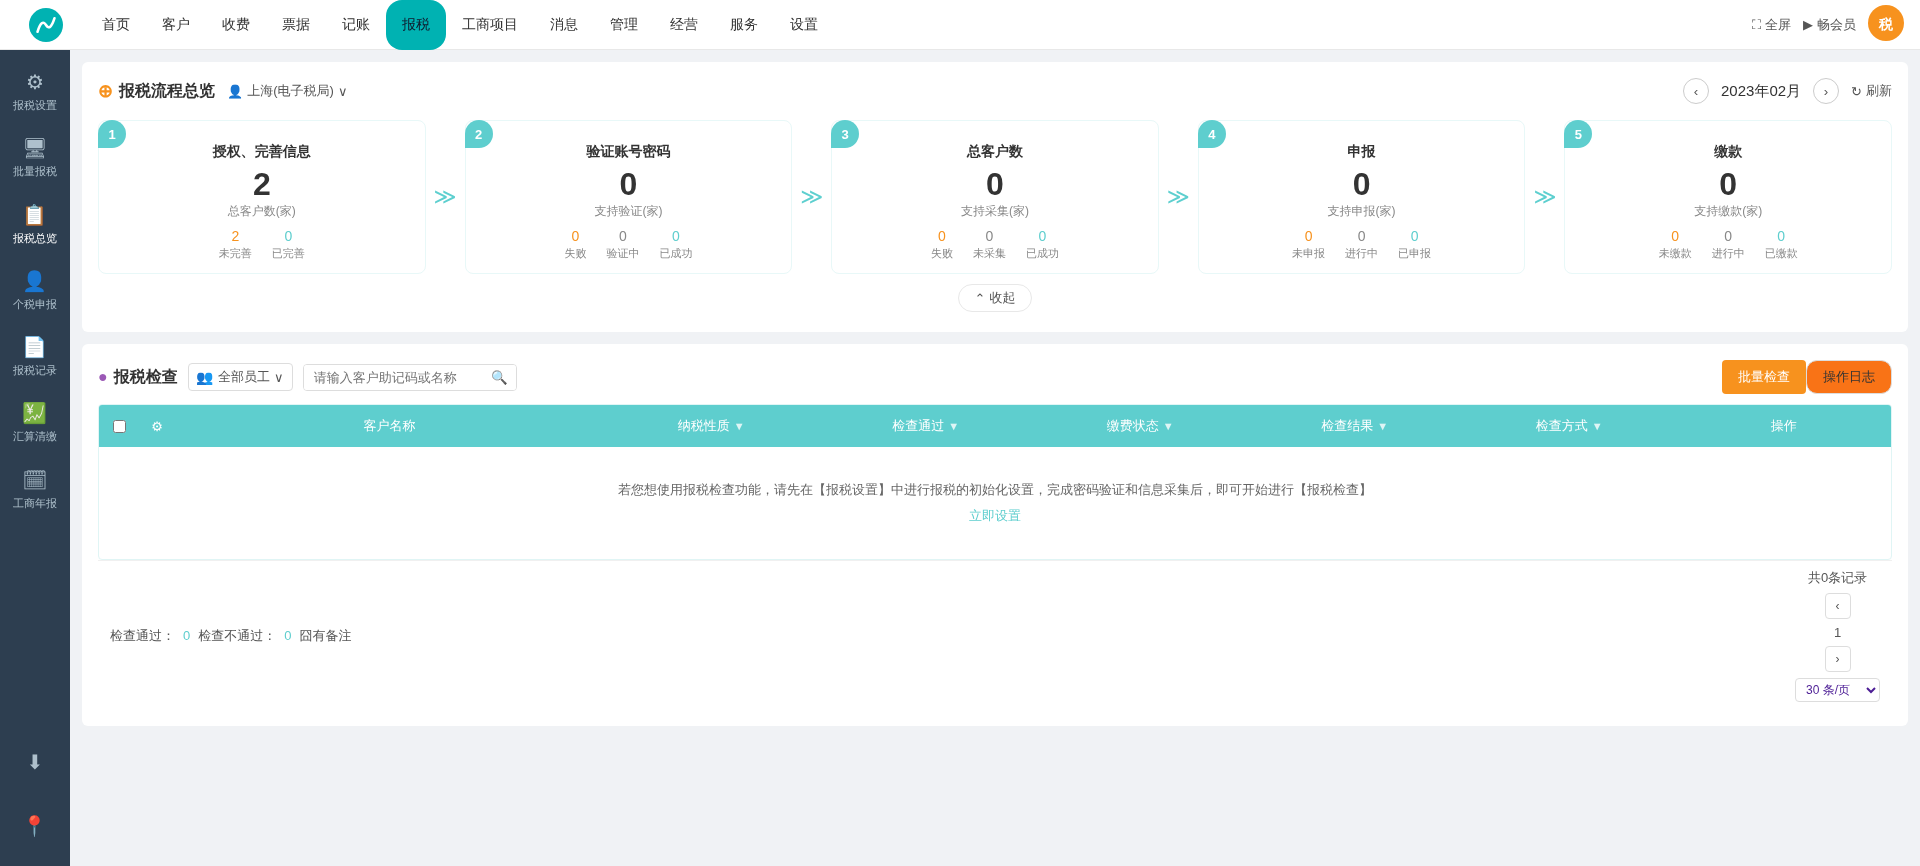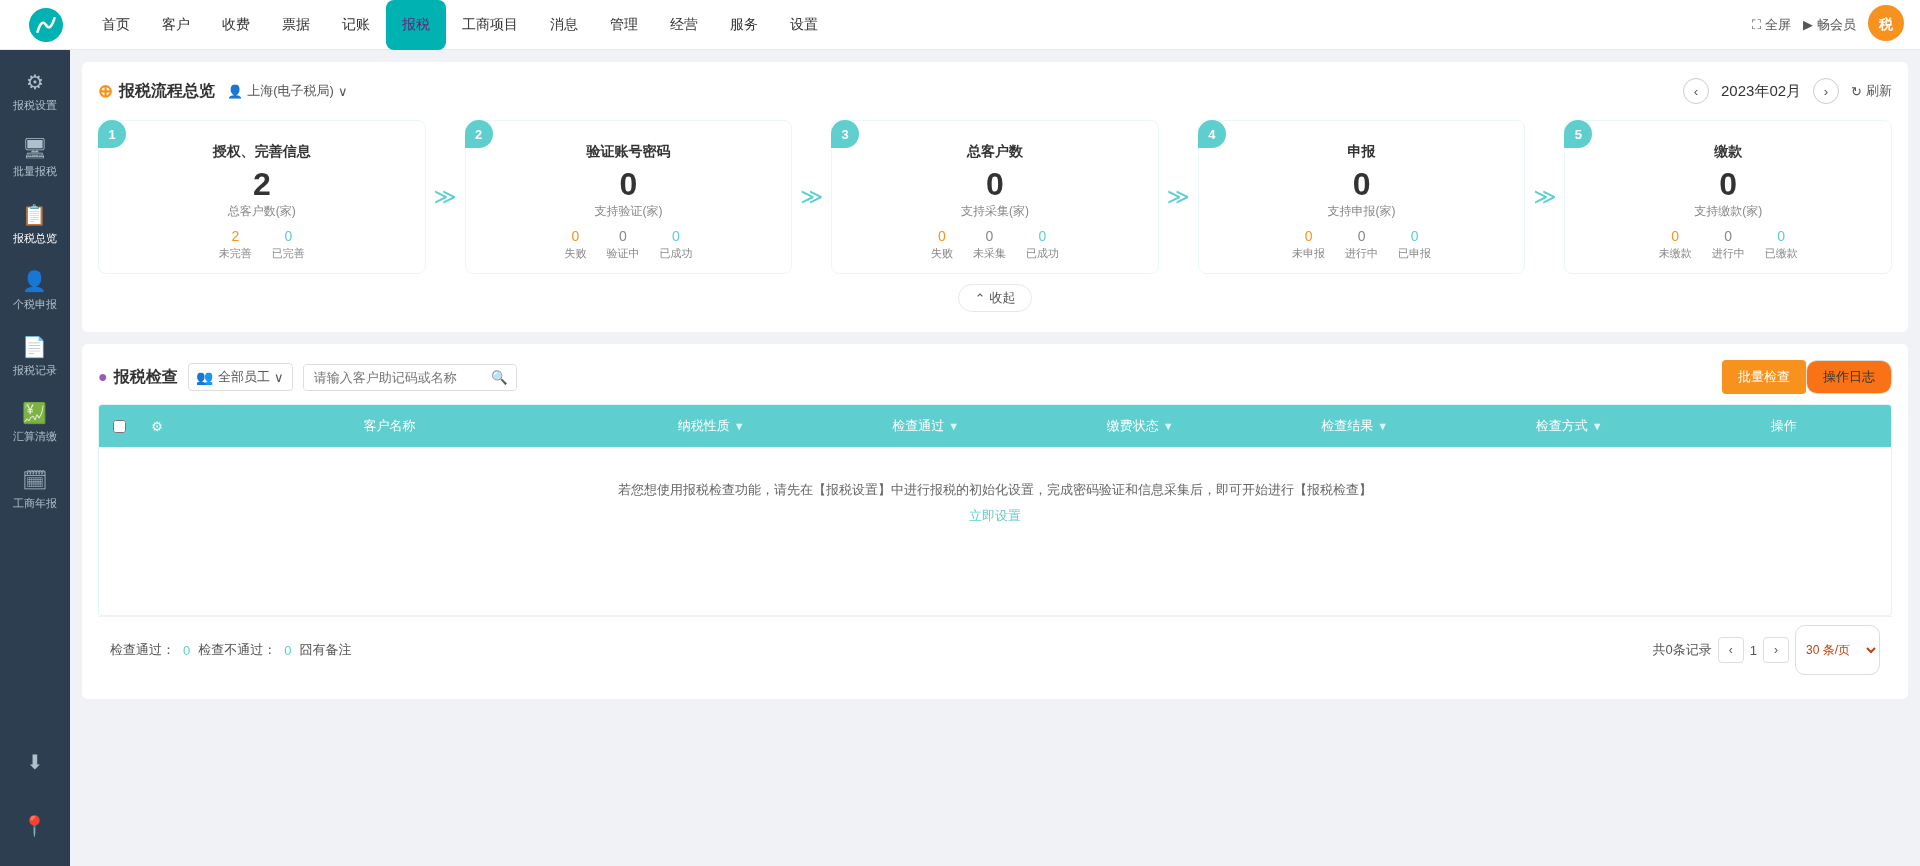--- a/index.html
+++ b/index.html
@@ -4,21 +4,21 @@
   <style>
     * { box-sizing: border-box; margin: 0; padding: 0; }
     body { font-family: 'Microsoft YaHei', '微软雅黑', Arial, sans-serif; font-size: 13px; background: #f0f2f5; color: #333; display: flex; flex-direction: column; height: 866px; overflow: hidden; }
 
     
     .top-nav { height: 50px; background: #fff; border-bottom: 1px solid #e8e8e8; display: flex; align-items: center; padding: 0 16px; gap: 0; flex-shrink: 0; }
     .top-nav .logo { width: 60px; display: flex; align-items: center; justify-content: center; }
     .logo-icon { width: 34px; height: 34px; }
     .nav-items { display: flex; align-items: center; flex: 1; gap: 0; margin-left: 10px; }
     .nav-item { padding: 0 16px; height: 50px; display: flex; align-items: center; cursor: pointer; font-size: 14px; color: #333; white-space: nowrap; }
-    .nav-item.active { background: #00b2b2; color: #701a75; border-radius: 8px; }
+    .nav-item.active { background: #00b2b2; color: #0f172a; border-radius: 16px; }
     .top-right { display: flex; align-items: center; gap: 12px; margin-left: auto; }
     .top-right-btn { display: flex; align-items: center; gap: 4px; font-size: 13px; color: #555; cursor: pointer; }
 
     
     .main-layout { display: flex; flex: 1; overflow: hidden; }
 
     
     .sidebar { width: 70px; background: #2d3e50; display: flex; flex-direction: column; align-items: center; padding: 10px 0; gap: 4px; flex-shrink: 0; }
     .sidebar-item { width: 70px; display: flex; flex-direction: column; align-items: center; justify-content: center; padding: 10px 4px; cursor: pointer; color: #aec0cc; gap: 4px; border-radius: 4px; min-height: 60px; }
     .sidebar-item.active { color: #fff; }
@@ -82,26 +82,26 @@
     .th-gear { width: 36px; display: flex; align-items: center; justify-content: center; cursor: pointer; }
     .th-cell { flex: 1; display: flex; align-items: center; justify-content: center; font-size: 13px; font-weight: normal; gap: 4px; }
     .th-name { flex: 2; }
     .filter-icon { font-size: 11px; opacity: 0.8; }
     .empty-msg { padding: 30px 20px; text-align: center; color: #666; font-size: 13px; line-height: 2; }
     .empty-link { color: #5ecece; cursor: pointer; }
 
     
     .table-footer { display: flex; align-items: center; padding: 8px 12px; font-size: 13px; color: #555; gap: 8px; border-top: 1px solid #f0f0f0; background: #fff; }
     .footer-link { color: #5ecece; cursor: pointer; }
-    .footer-right { margin-left: auto; display: flex; align-items: center; gap: 6px; color: #555; }
+    .footer-right { margin-left: auto; display: flex; align-items: center; gap: 6px; color: #555; flex-direction: column; }
     .page-btn { width: 26px; height: 26px; border: 1px solid #ddd; border-radius: 4px; display: flex; align-items: center; justify-content: center; cursor: pointer; background: #fff; color: #555; font-size: 12px; }
-    .page-select { border: 1px solid #ddd; border-radius: 10px; padding: 16px 6px; font-size: 12px; color: #c2410c; background: #fff; cursor: pointer; }
-
-    
-    .table-scroll { height: 168px; overflow-y: auto; }
+    .page-select { border: 1px solid #ddd; border-radius: 4px; padding: 3px 6px; font-size: 12px; color: #4c1d95; background: #fff; cursor: pointer; }
+
+    
+    .table-scroll { height: 112px; overflow-y: auto; }
     .table-scroll::-webkit-scrollbar { width: 8px; }
     .table-scroll::-webkit-scrollbar-track { background: #f5f5f5; }
     .table-scroll::-webkit-scrollbar-thumb { background: #ccc; border-radius: 4px; }
 
     input[type="checkbox"] { cursor: pointer; }
   </style>
 </head>
 <body>
 
 <div class="top-nav">

